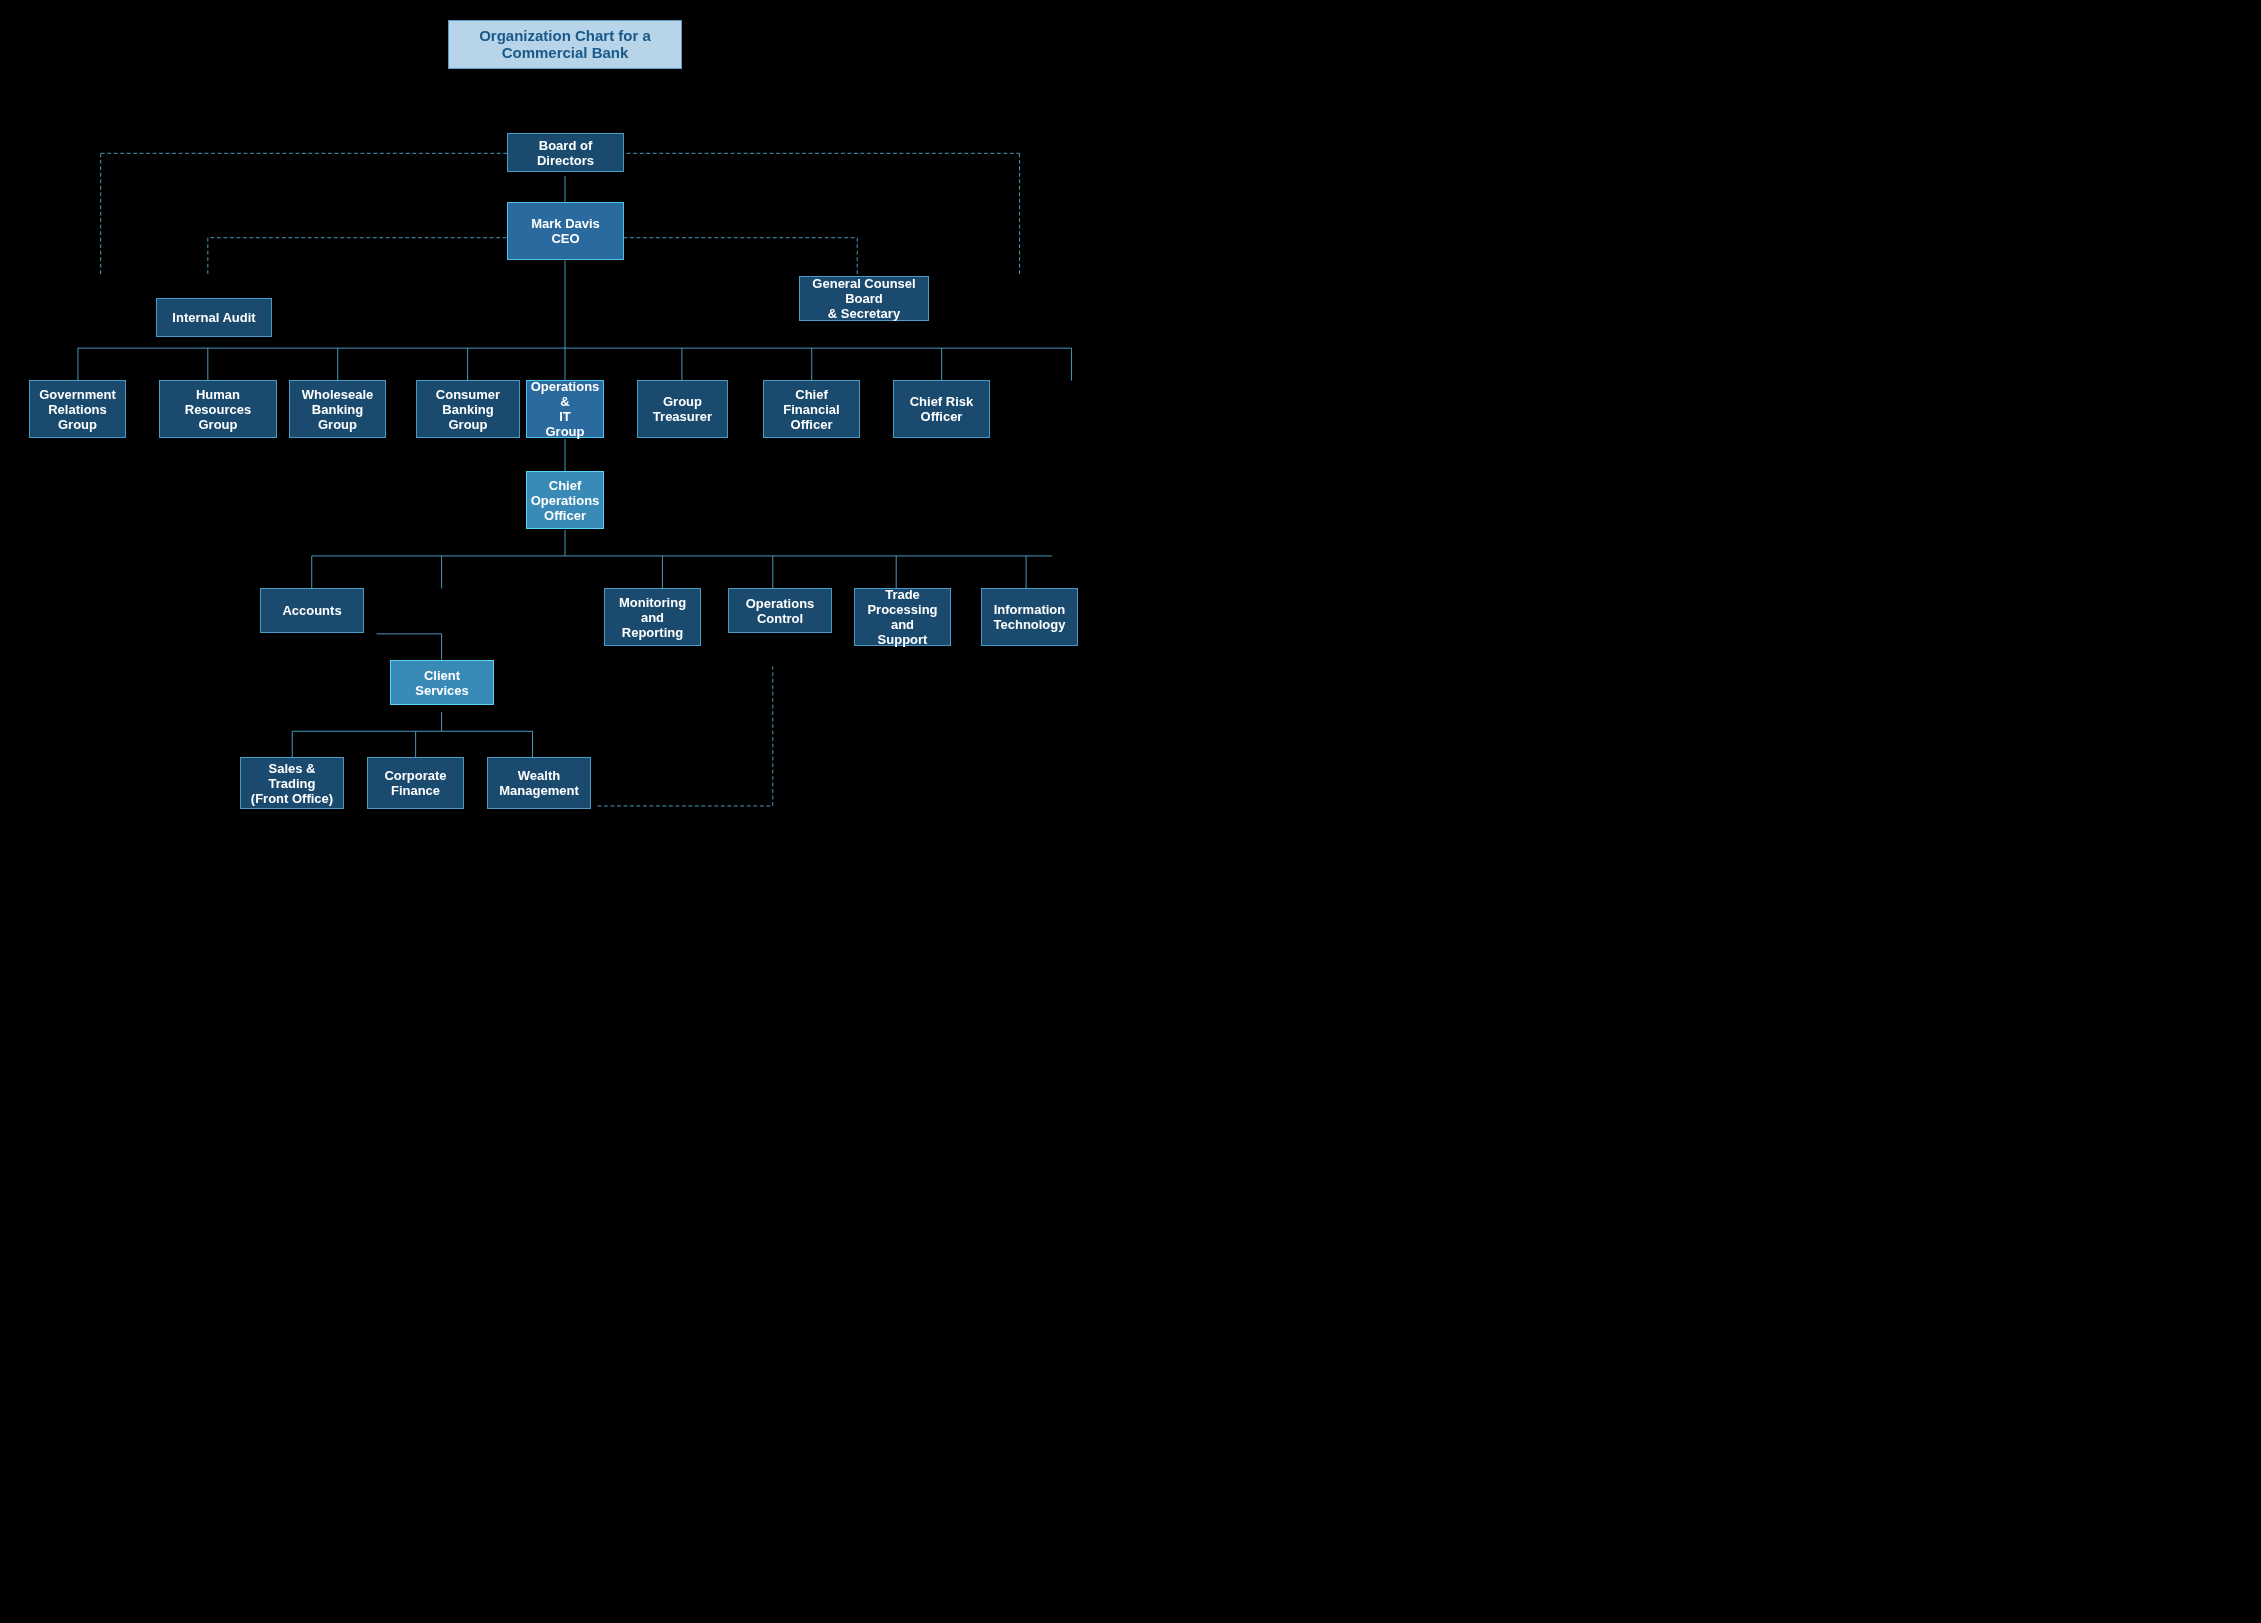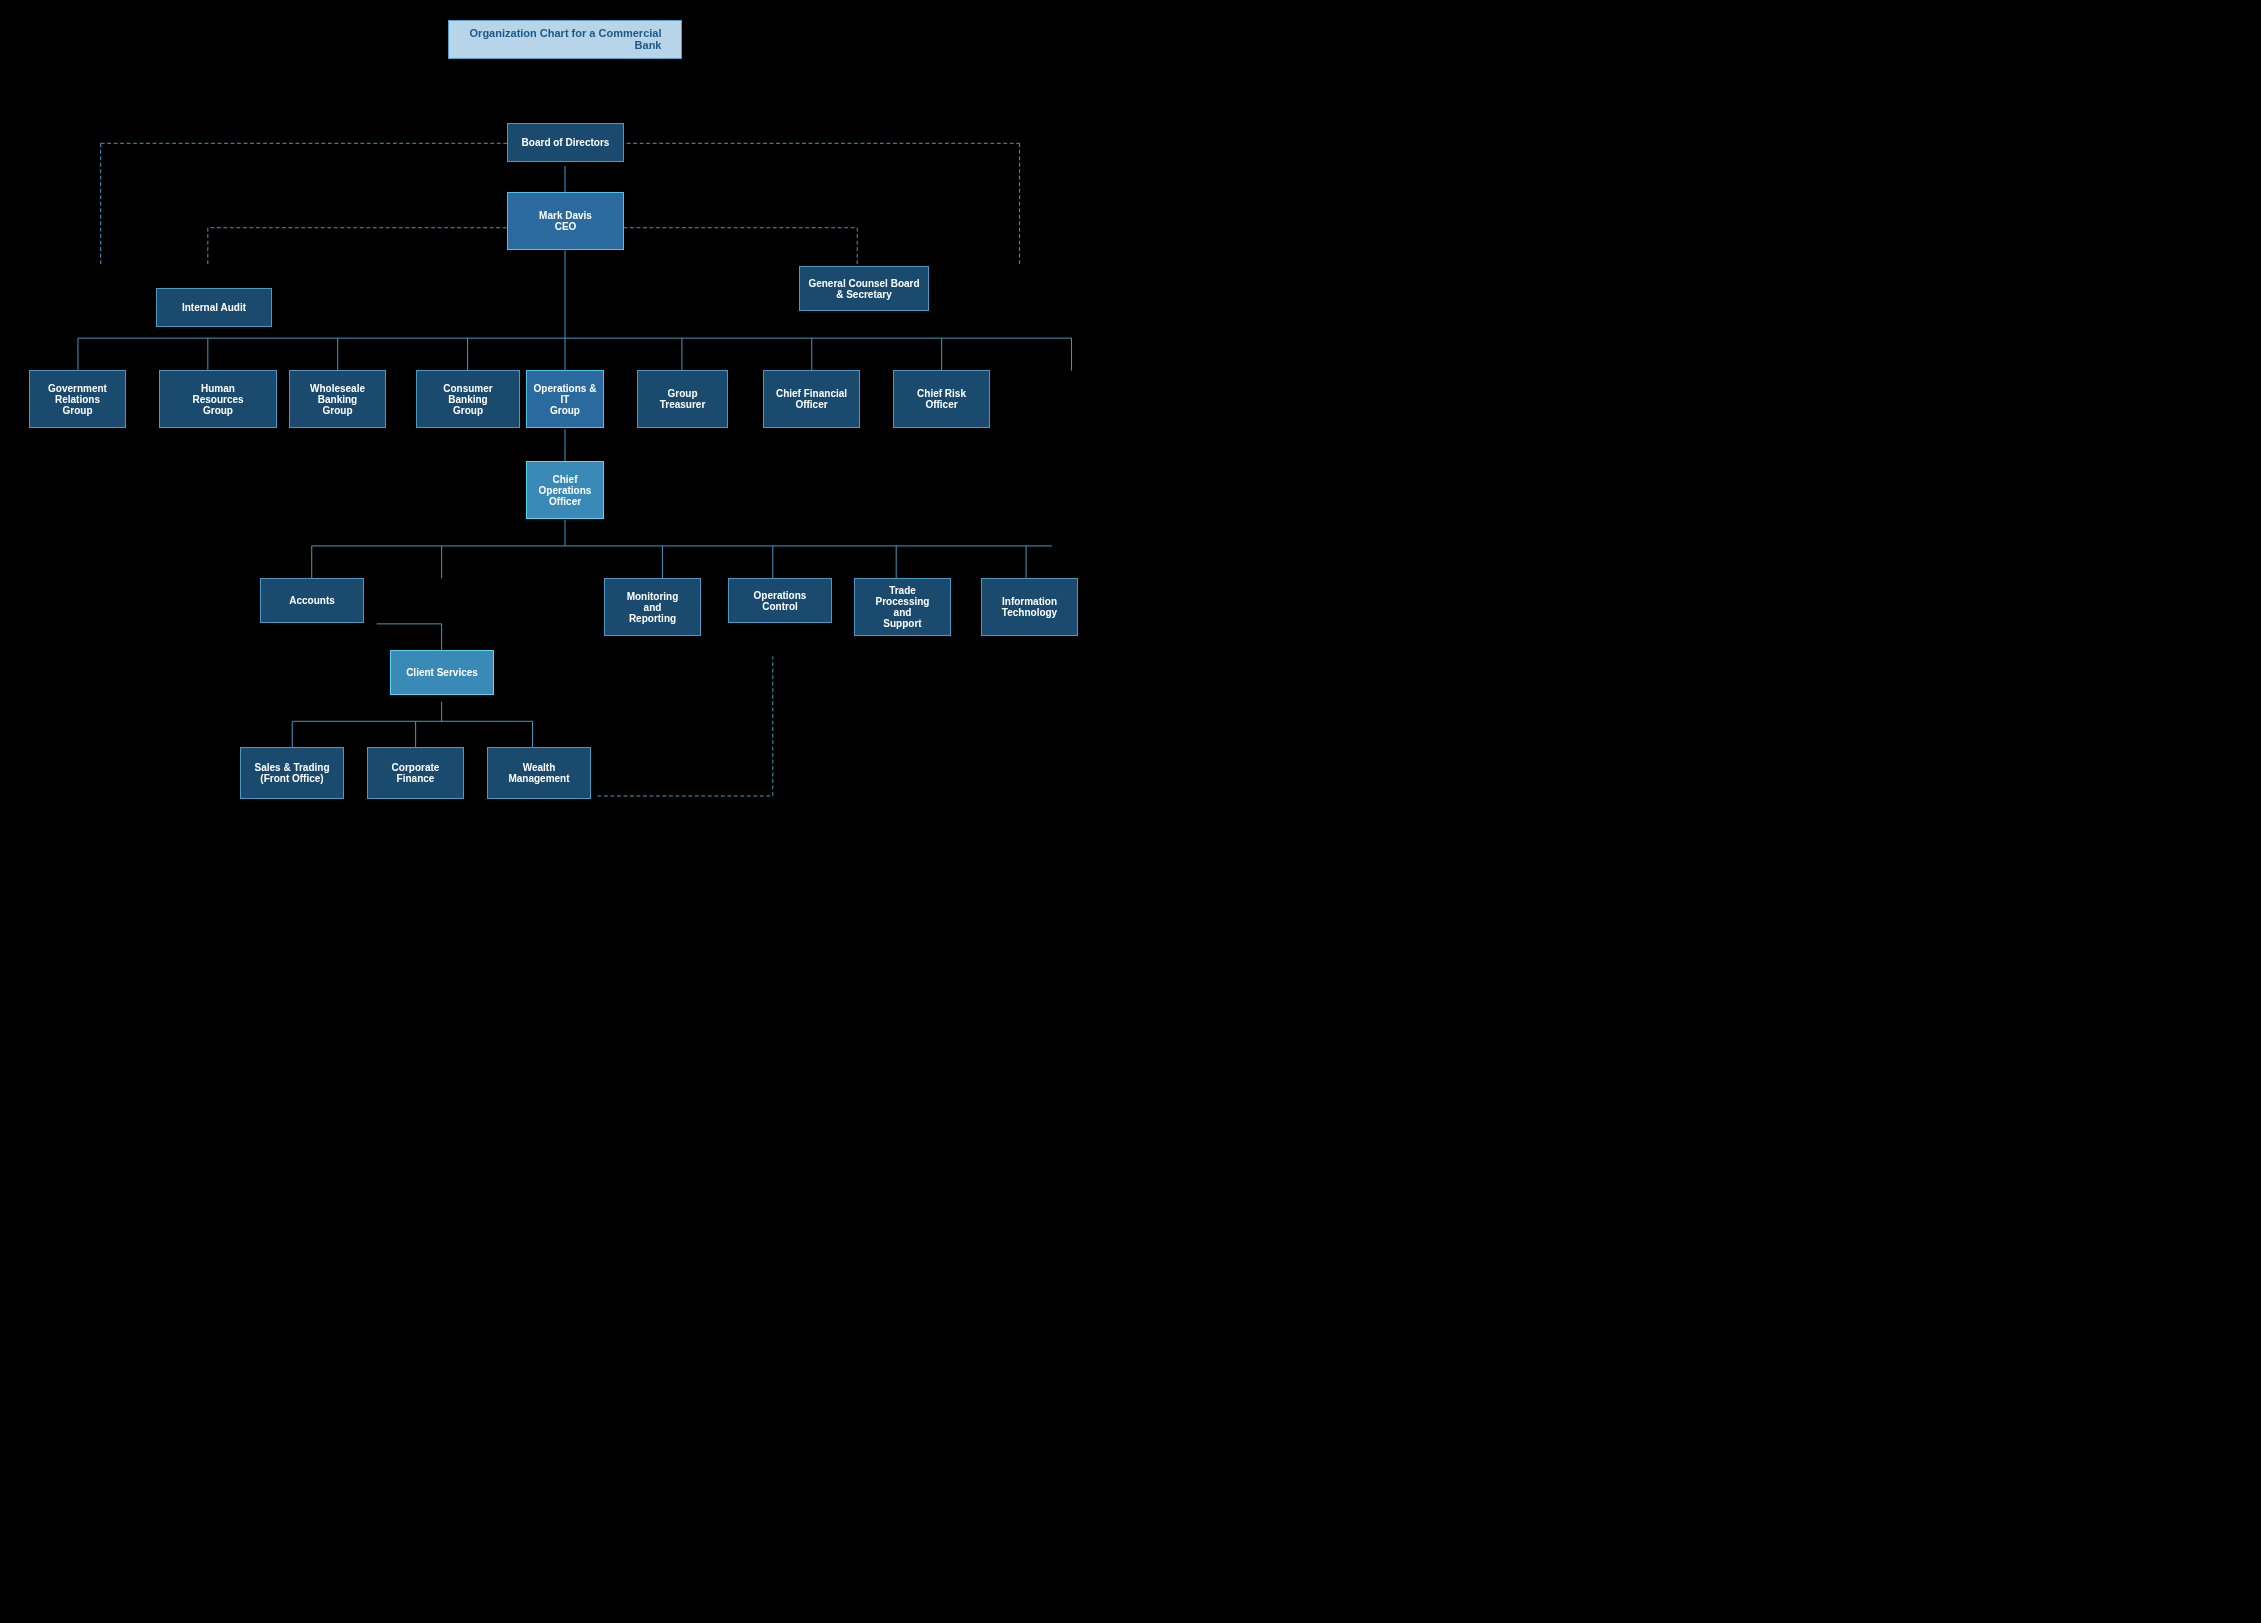--- a/index.html
+++ b/index.html
@@ -24,30 +24,30 @@
       display: inline-block;
       margin: 0 auto 19.5px auto;
       display: flex;
       justify-content: center;
       align-items: center;
       width: 234px;
       margin: 6.5px auto 19.5px auto;
     }
     .title-text {
       color: #1a5a8a;
-      font-size: 11px;
+      font-size: 15px;
       font-weight: bold;
-      text-align: right;
+      text-align: center;
     }
     
     .node {
       border: 1.3px solid #4a9bc4;
       padding: 5.2px 6.5px;
       text-align: center;
-      font-size: 10px;
+      font-size: 13px;
       font-weight: bold;
       color: #fff;
       position: absolute;
       display: flex;
       align-items: center;
       justify-content: center;
     }
     .node-dark {
       background: #1a4a6e;
       border-color: #4a9bc4;

